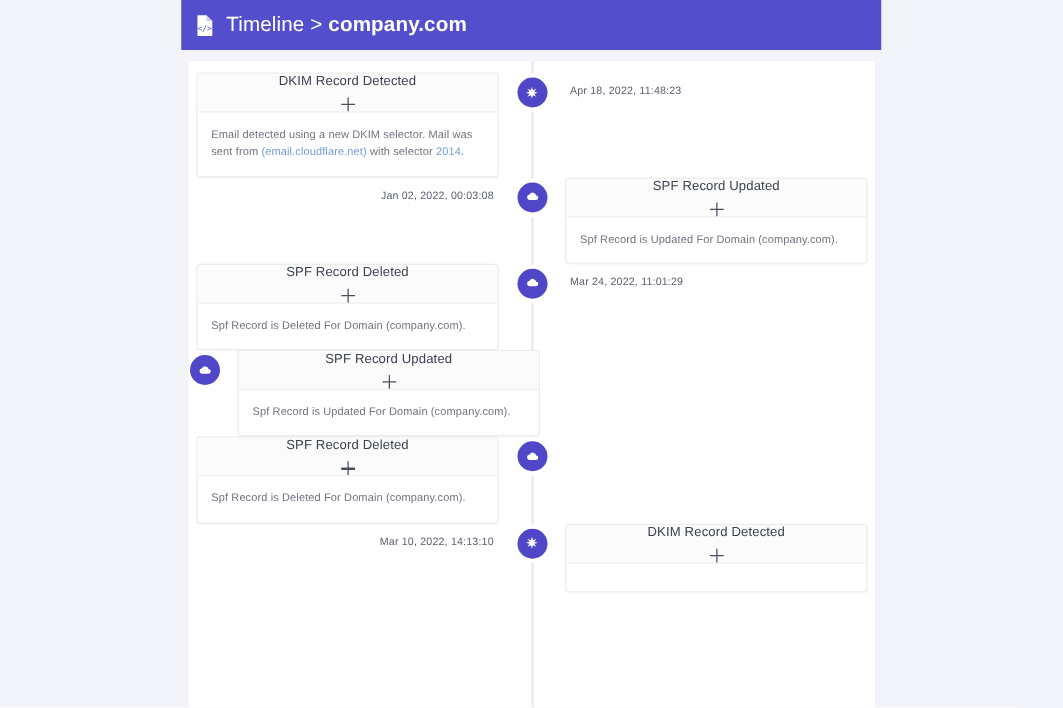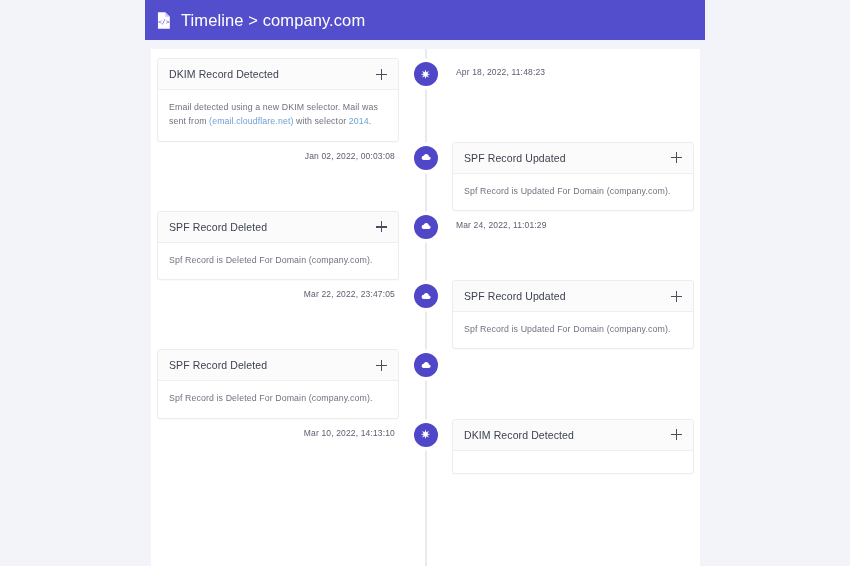--- a/index.html
+++ b/index.html
@@ -37,21 +37,21 @@
     display: block;
   }
   .header-title {
     color: #ffffff;
     font-size: 16.5px;
     font-weight: 400;
     letter-spacing: 0.1px;
     white-space: nowrap;
   }
   .header-title .domain {
-    font-weight: 400;
+    font-weight: 700;
   }
 
   
   .panel {
     position: absolute;
     left: 151px;
     top: 49px;
     width: 549px;
     height: 517px;
     background: #ffffff;
@@ -142,20 +142,21 @@
   }
   .card-head {
     background: #fbfbfc;
     border-bottom: 1px solid #efeff1;
     height: 31px;
     display: flex;
     align-items: center;
     justify-content: space-between;
     padding: 0 11px 0 11px;
     box-sizing: border-box;
+    flex-direction: column;
   }
   .card-title {
     font-size: 10.5px;
     color: #3d4250;
     letter-spacing: 0.1px;
     white-space: nowrap;
   }
   .plus-icon {
     width: 11px;
     height: 11px;
@@ -261,23 +262,20 @@
             <svg viewBox="0 0 24 24" width="13" height="13">
               <path fill="#ffffff" d="M18.4 10.1a5.2 5.2 0 0 0-9.8-1.5 4 4 0 0 0-.6 7.9h10.1a3.2 3.2 0 0 0 .3-6.4z"></path>
             </svg>
           </div>
         </div>
         <div class="side side-right">
           <div class="stamp stamp-right">Mar 24, 2022, 11:01:29</div>
         </div>
       </div>
       <div class="row">
-        <div class="side side-left">
-          <div class="stamp stamp-left">Mar 22, 2022, 23:47:05</div>
-        </div>
         <div class="marker-col">
           <div class="marker">
             <svg viewBox="0 0 24 24" width="13" height="13">
               <path fill="#ffffff" d="M18.4 10.1a5.2 5.2 0 0 0-9.8-1.5 4 4 0 0 0-.6 7.9h10.1a3.2 3.2 0 0 0 .3-6.4z"></path>
             </svg>
           </div>
         </div>
         <div class="side side-right">
           <div class="card">
             <div class="card-head">

